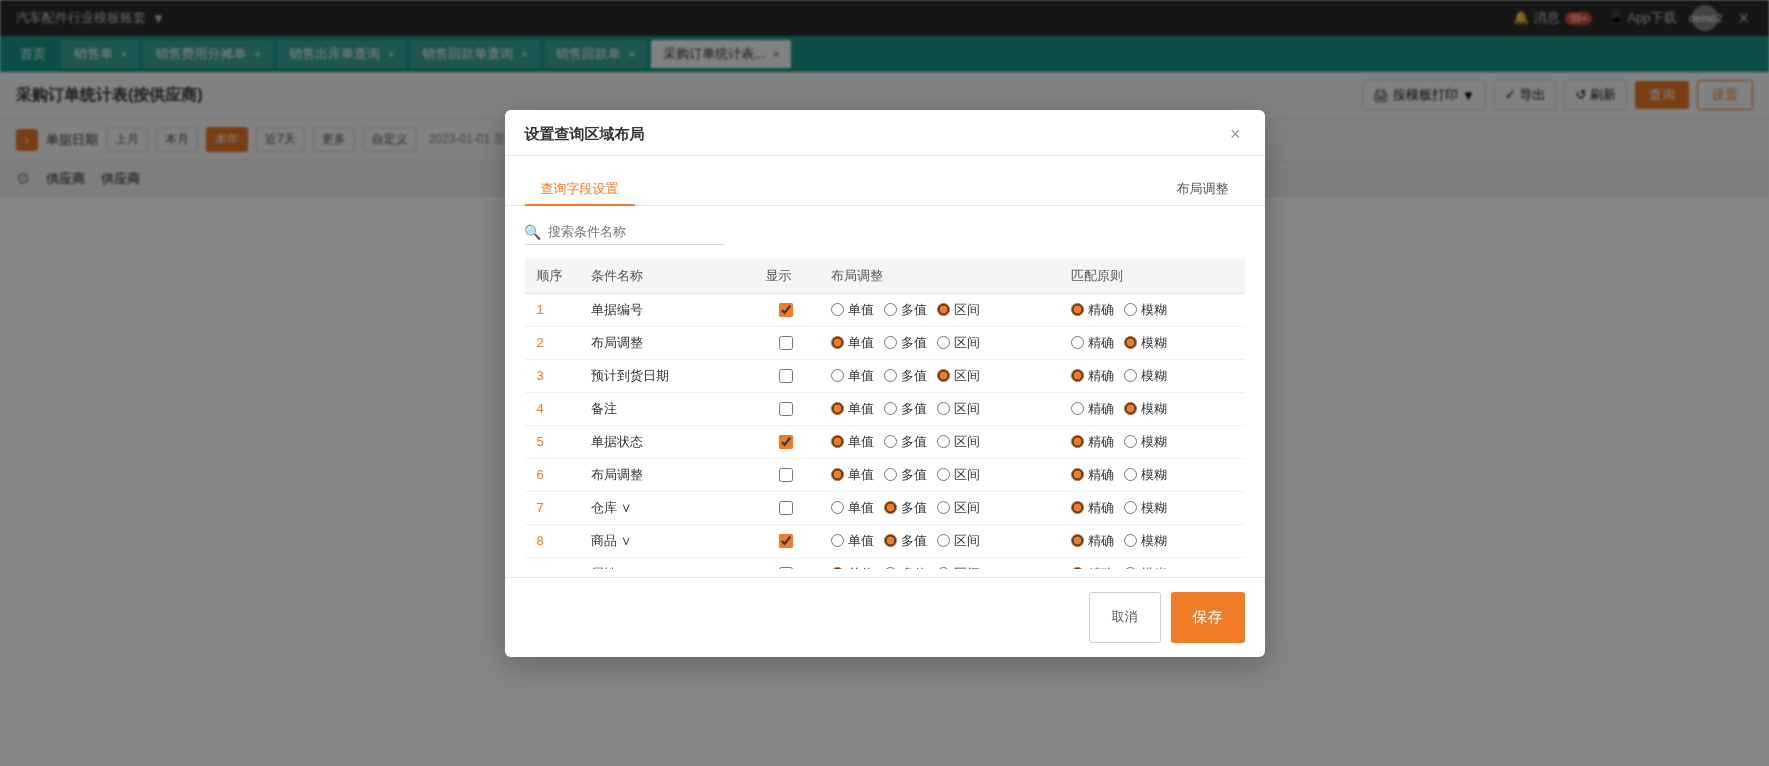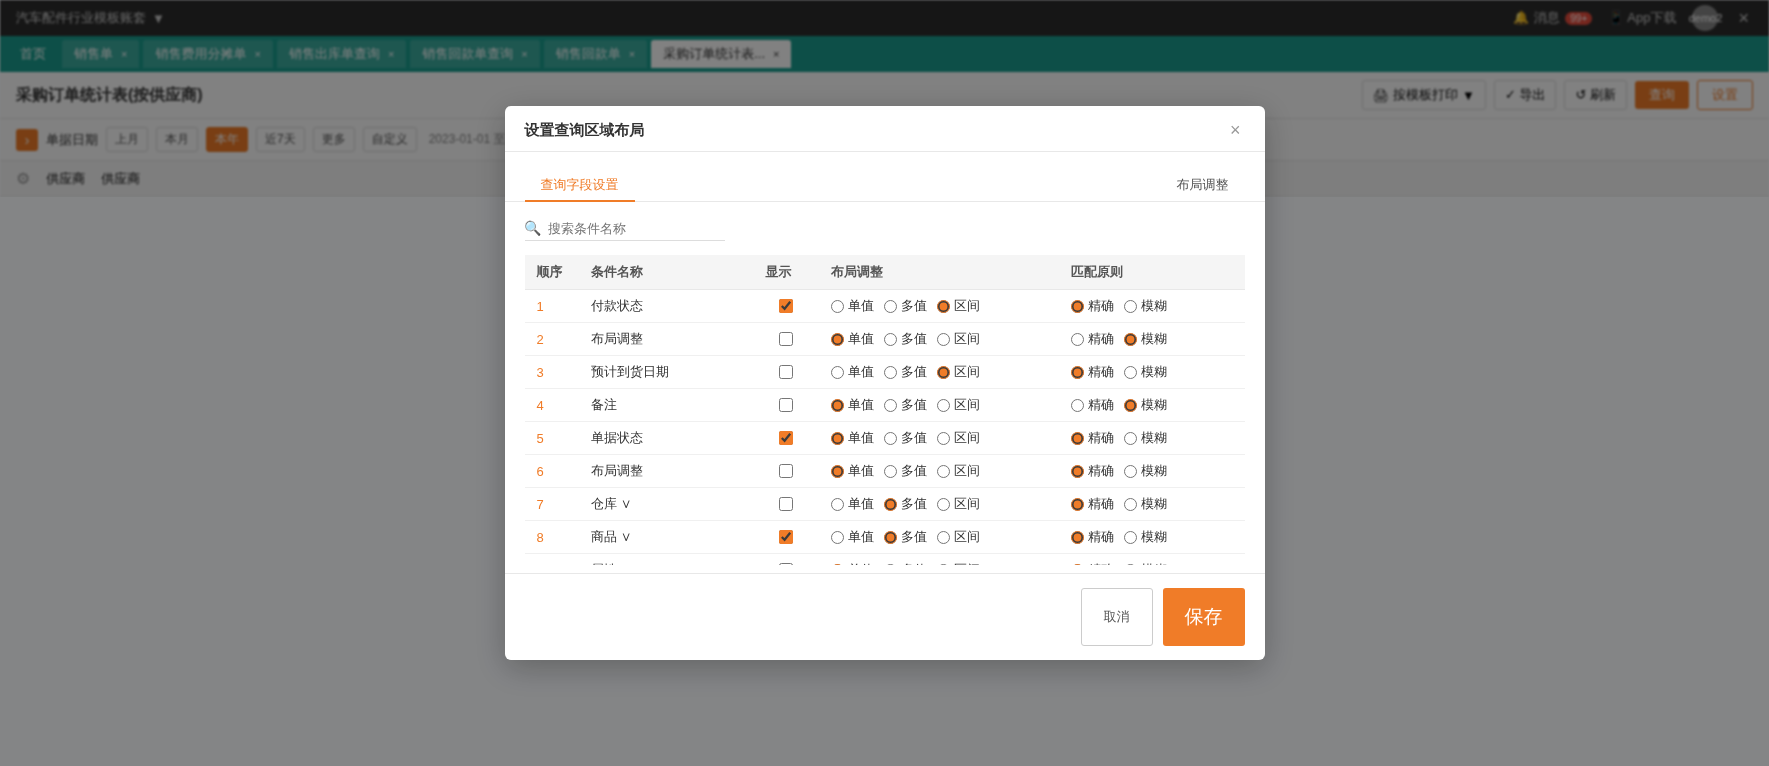--- a/index.html
+++ b/index.html
@@ -165,21 +165,21 @@
     .search-icon-span { color: #aaa; font-size: 14px; }
 
     
     .cond-table { width: 100%; border-collapse: collapse; }
     .cond-table th {
       background: #f5f5f5;
       padding: 8px 12px;
       font-size: 13px;
       color: #555;
       text-align: left;
-      font-weight: 700;
+      font-weight: 400;
       border-bottom: 1px solid #e8e8e8;
     }
     .cond-table td {
       padding: 7px 12px;
       font-size: 13px;
       color: #333;
       border-bottom: 1px solid #f0f0f0;
       vertical-align: middle;
     }
     .order-num { color: #f07c28; font-weight: 500; }
@@ -200,21 +200,21 @@
     
     .dialog-footer {
       padding: 14px 20px;
       display: flex;
       justify-content: flex-end;
       gap: 10px;
       border-top: 1px solid #e8e8e8;
       margin-top: auto;
     }
     .btn-cancel { background: #fff; border: 1px solid #ccc; padding: 6px 22px; border-radius: 3px; font-size: 13px; cursor: pointer; color: #555; }
-    .btn-save { background: #f07c28; color: #fff; border: none; padding: 16px 22px; border-radius: 3px; font-size: 19px; cursor: pointer; }
+    .btn-save { background: #f07c28; color: #fff; border: none; padding: 16px 22px; border-radius: 3px; font-size: 15px; cursor: pointer; }
 
     .col-order { width: 50px; }
     .col-name { width: 160px; }
     .col-show { width: 60px; text-align: center; }
     .col-type { width: 220px; }
     .col-match { width: 170px; }
 
     
     .bg-content { filter: blur(1px) brightness(0.92); }
   </style>
@@ -316,21 +316,21 @@
             <th class="col-order">顺序</th>
             <th class="col-name">条件名称</th>
             <th class="col-show">显示</th>
             <th class="col-type">布局调整</th>
             <th class="col-match">匹配原则</th>
           </tr>
         </thead>
         <tbody id="cond-table-body">
         <tr>
               <td><span class="order-num">1</span></td>
-              <td>付款状态</td>
+              <td>单据编号</td>
               <td style="text-align: center;">
                 <div class="cb-item" style="justify-content: center;">
                   <input type="checkbox" checked="" style="">
                 </div>
               </td>
               <td>
                 <div class="radio-group">
                   <label class="radio-item">
                     <input type="radio" name="type-0" value="单值" style="">
                     <span>单值</span>

